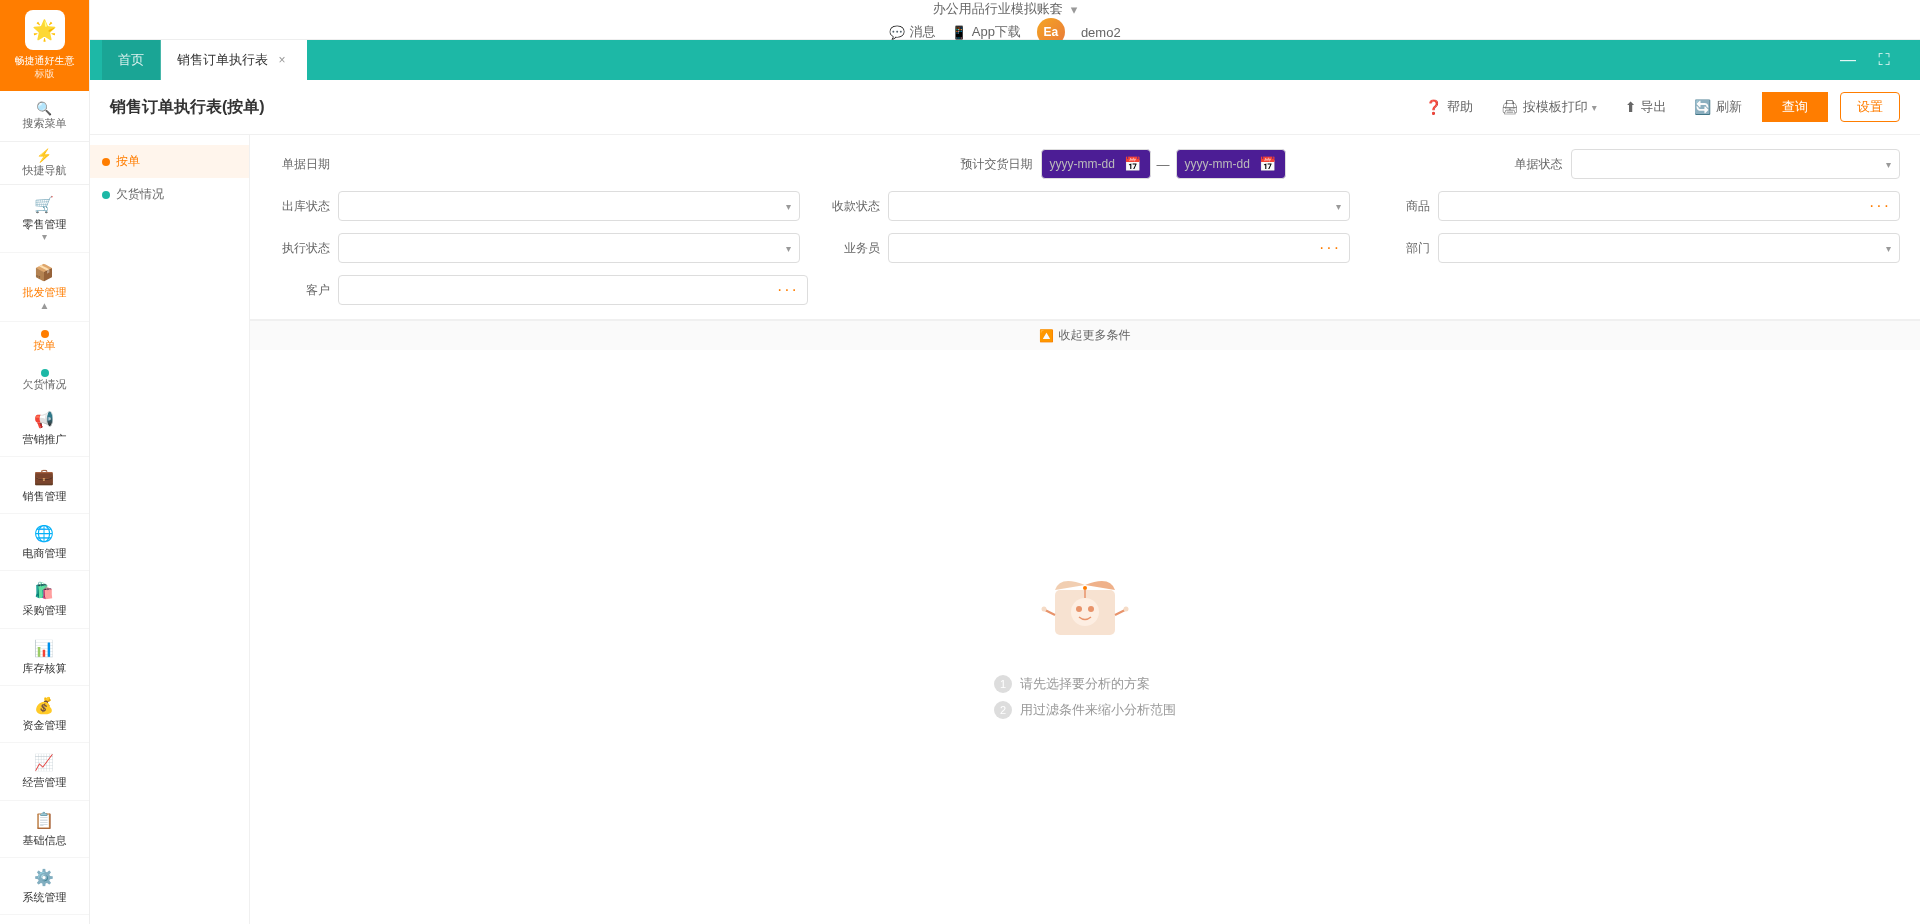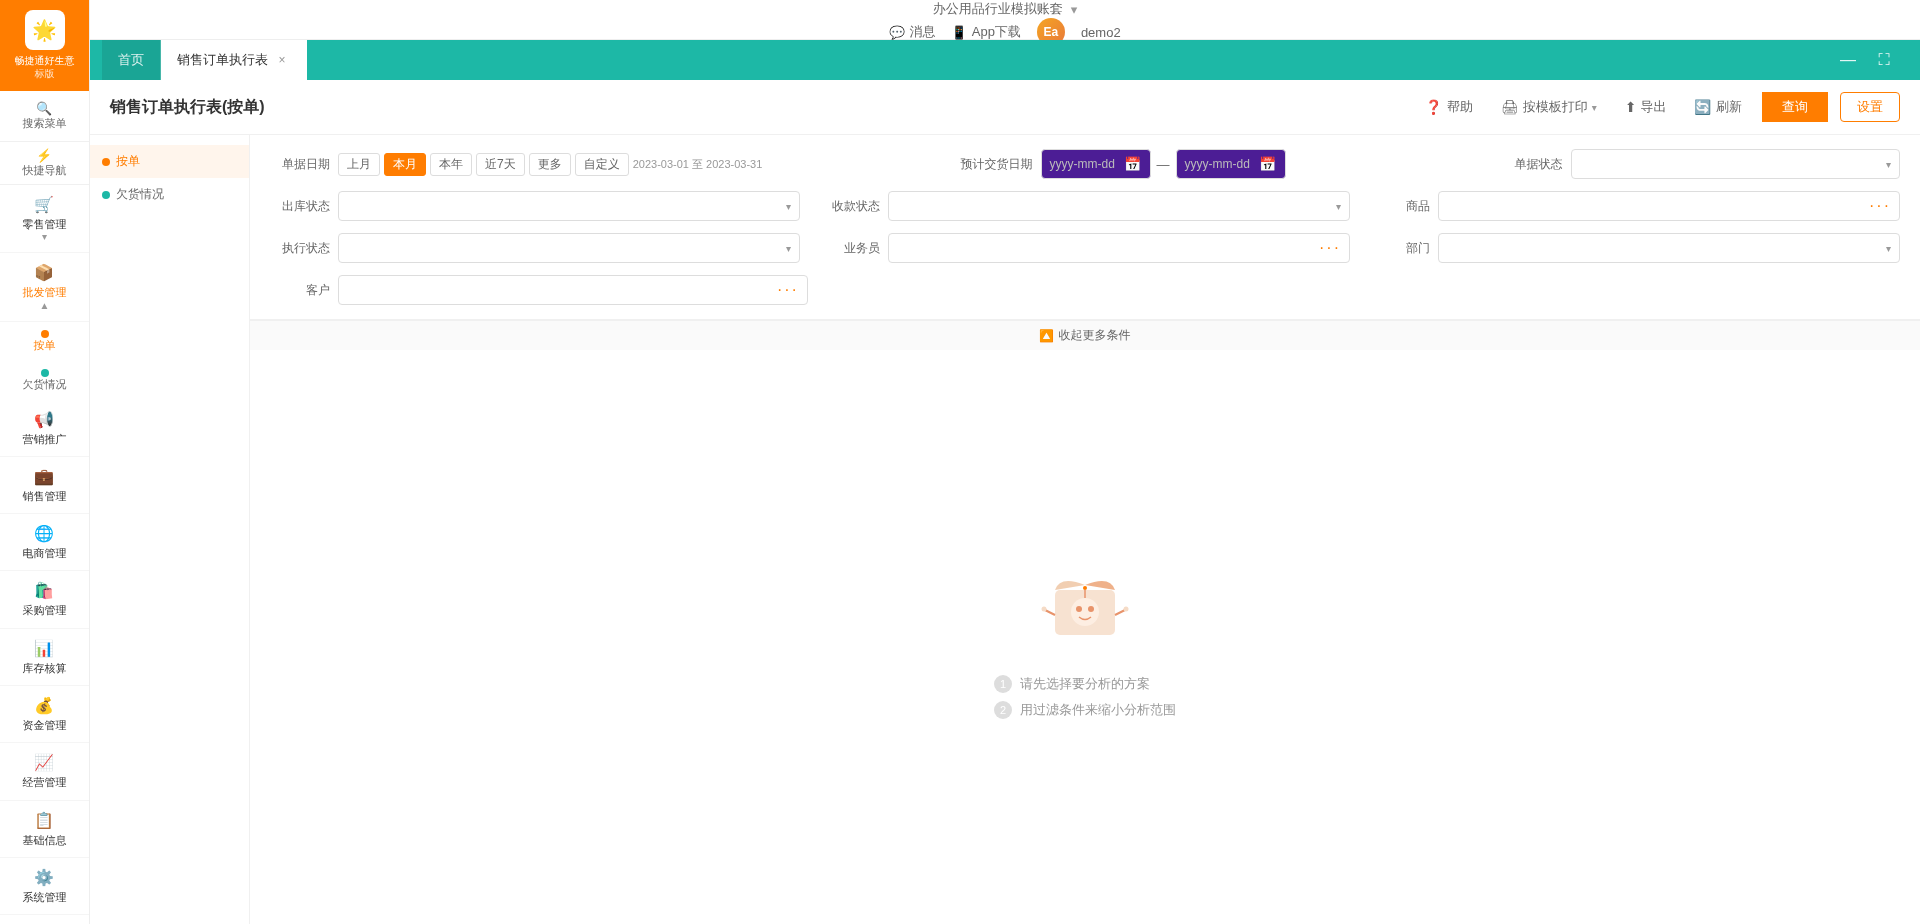--- a/index.html
+++ b/index.html
@@ -643,29 +643,20 @@
       </div>
 
       <div class="main-panel">
 
         <div class="search-conditions">
 
           <div class="condition-row">
 
             <div class="condition-item" style="flex:2.5;">
               <span class="condition-label">单据日期</span>
-              <div class="date-quick">
-                <button class="date-quick-btn">上月</button>
-                <button class="date-quick-btn active">本月</button>
-                <button class="date-quick-btn">本年</button>
-                <button class="date-quick-btn">近7天</button>
-                <button class="date-quick-btn">更多</button>
-                <button class="date-quick-btn">自定义</button>
-                <span class="date-range-text">2023-03-01 至 2023-03-31</span>
-              </div>
             </div>
 
             <div class="condition-item" style="flex:2;">
               <span class="condition-label" style="min-width:80px;">预计交货日期</span>
               <div class="date-group">
                 <div class="date-input">
                   <span style="color:#bbb;">yyyy-mm-dd</span>
                   <span class="date-icon">📅</span>
                 </div>
                 <span class="date-sep">—</span>

